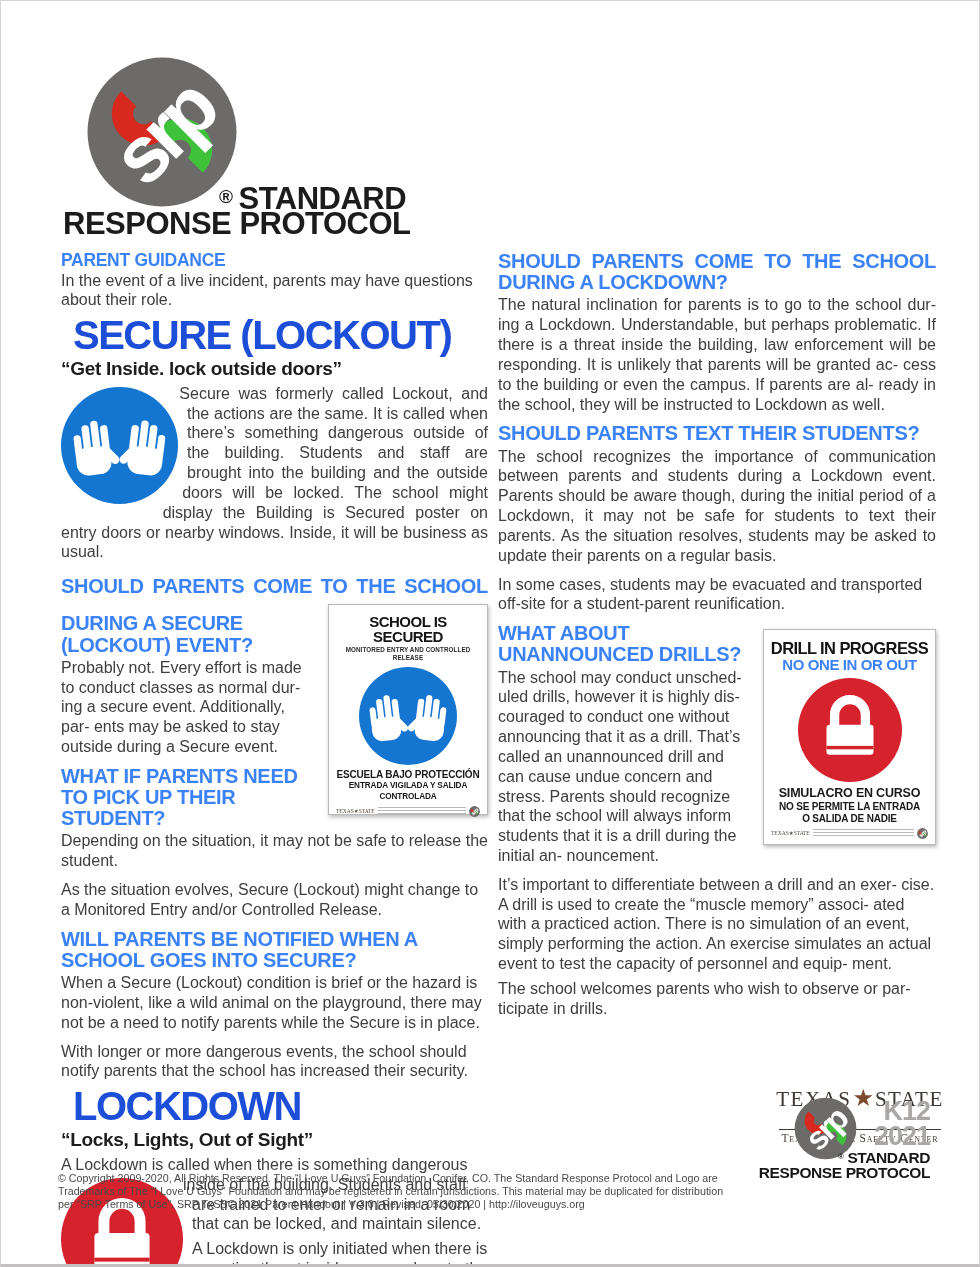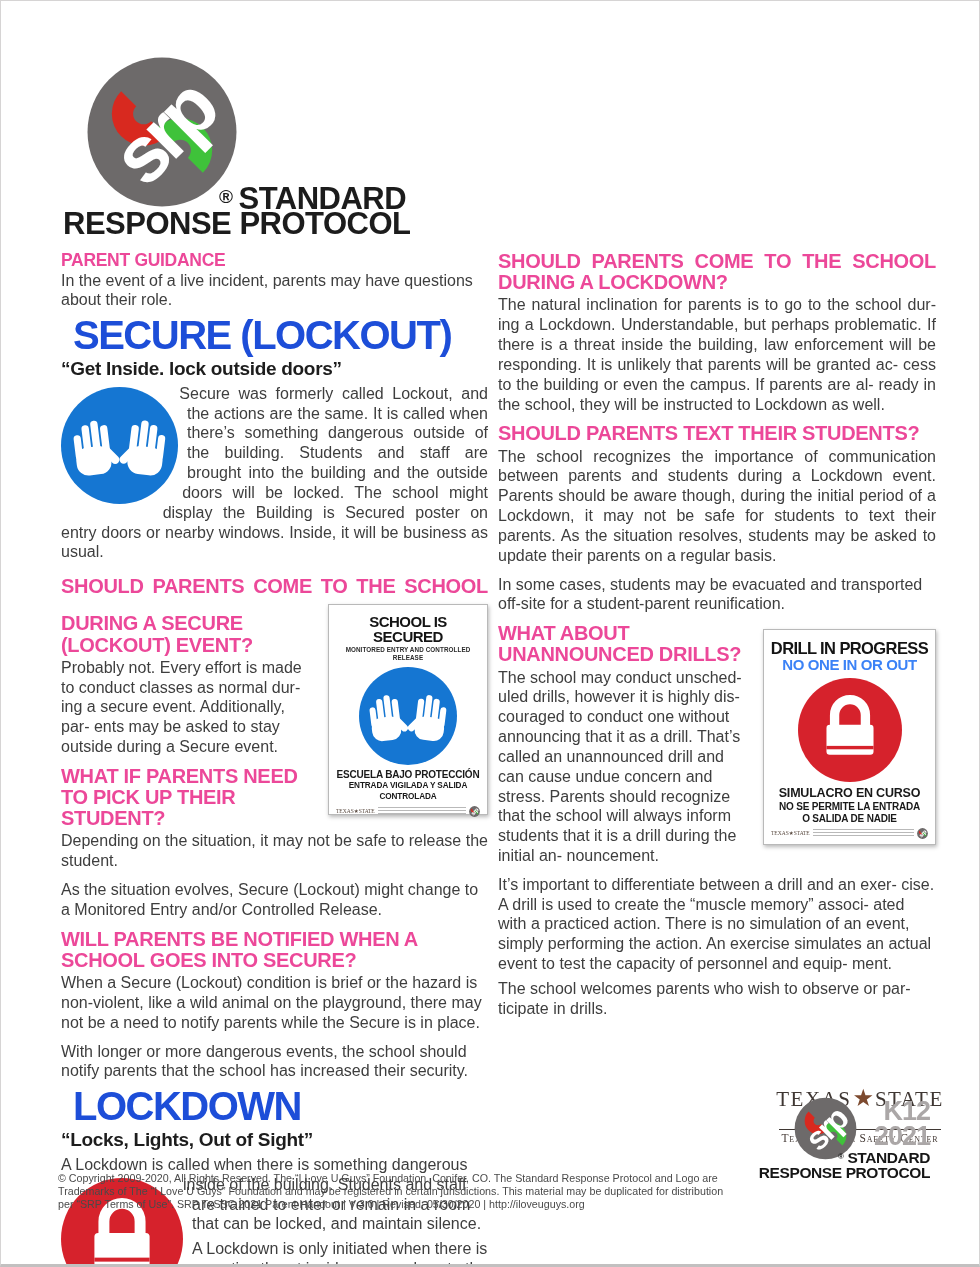--- a/index.html
+++ b/index.html
@@ -14,21 +14,21 @@
   .logo-main { position:absolute; left:85px; top:55px; width:152px; height:152px; }
   .brand-line1 { position:absolute; left:218px; top:182px; font-weight:bold; color:#1c1c1c;
                  font-size:31px; letter-spacing:-0.5px; white-space:nowrap; line-height:1;}
   .brand-line1 .reg { font-size:19px; vertical-align:6px; margin-right:6px; font-weight:bold; }
   .brand-line2 { position:absolute; left:62px; top:207px; font-weight:bold; color:#1c1c1c;
                  font-size:31px; letter-spacing:-0.5px; white-space:nowrap; line-height:1;}
   
   .col { position:absolute; top:250px; font-size:16px; line-height:1.24; }
   .col-left  { left:60px;  width:427px; }
   .col-right { left:497px; width:438px; }
-  .h { font-weight:bold; color:#ec4899; font-size:20px; line-height:1.06; letter-spacing:-0.3px; margin:9px 0 2px; }
+  .h { font-weight:bold; color:#3b82f6; font-size:20px; line-height:1.06; letter-spacing:-0.3px; margin:9px 0 2px; }
   .h.small { font-size:17.5px; margin:0 0 1px; }
   p { margin:0 0 5px; }
   .just { text-align:justify; }
   .gap { margin-top:9px; }
   .clr { clear:both; }
   .big-title { font-weight:bold; color:#1d4ed8; font-size:40px; letter-spacing:-1.5px; line-height:1.0; margin:3px 12px 2px; }
   .tagline { font-weight:bold; color:#1d1d1d; font-size:19px; letter-spacing:-0.3px; margin:0 0 3px; }
   .justline { text-align:justify; text-align-last:justify; }
   
   .big-circle { float:left; shape-outside:circle(50%); shape-margin:7px; margin:3px 9px 3px 0; }

